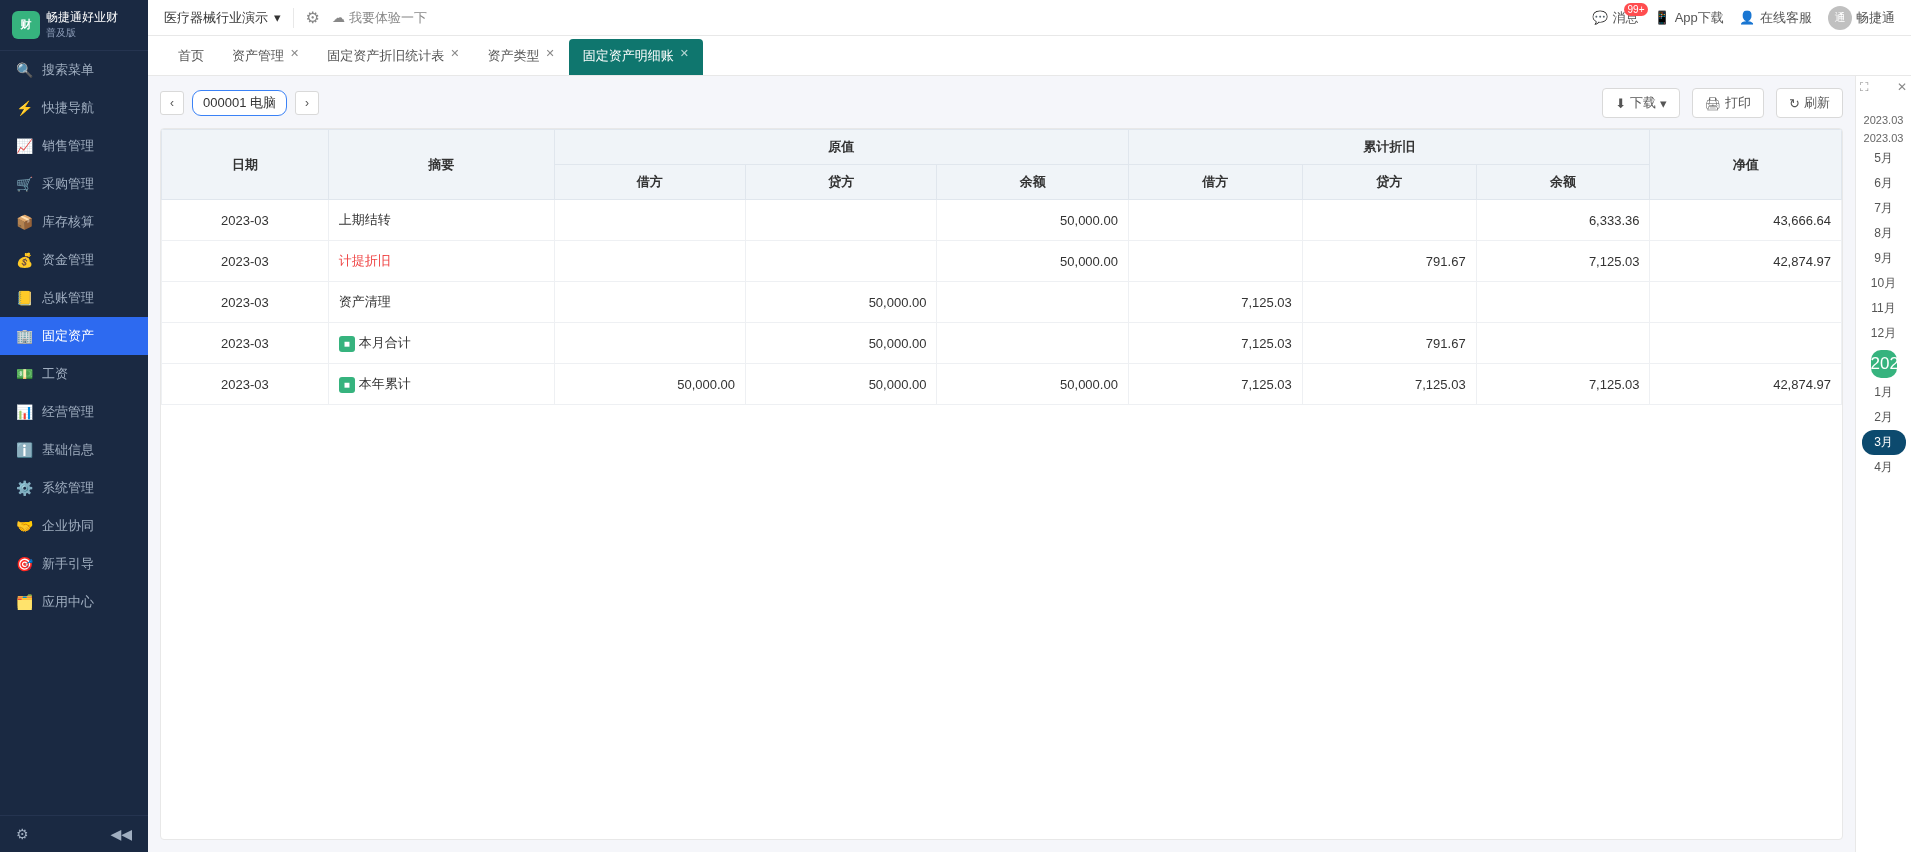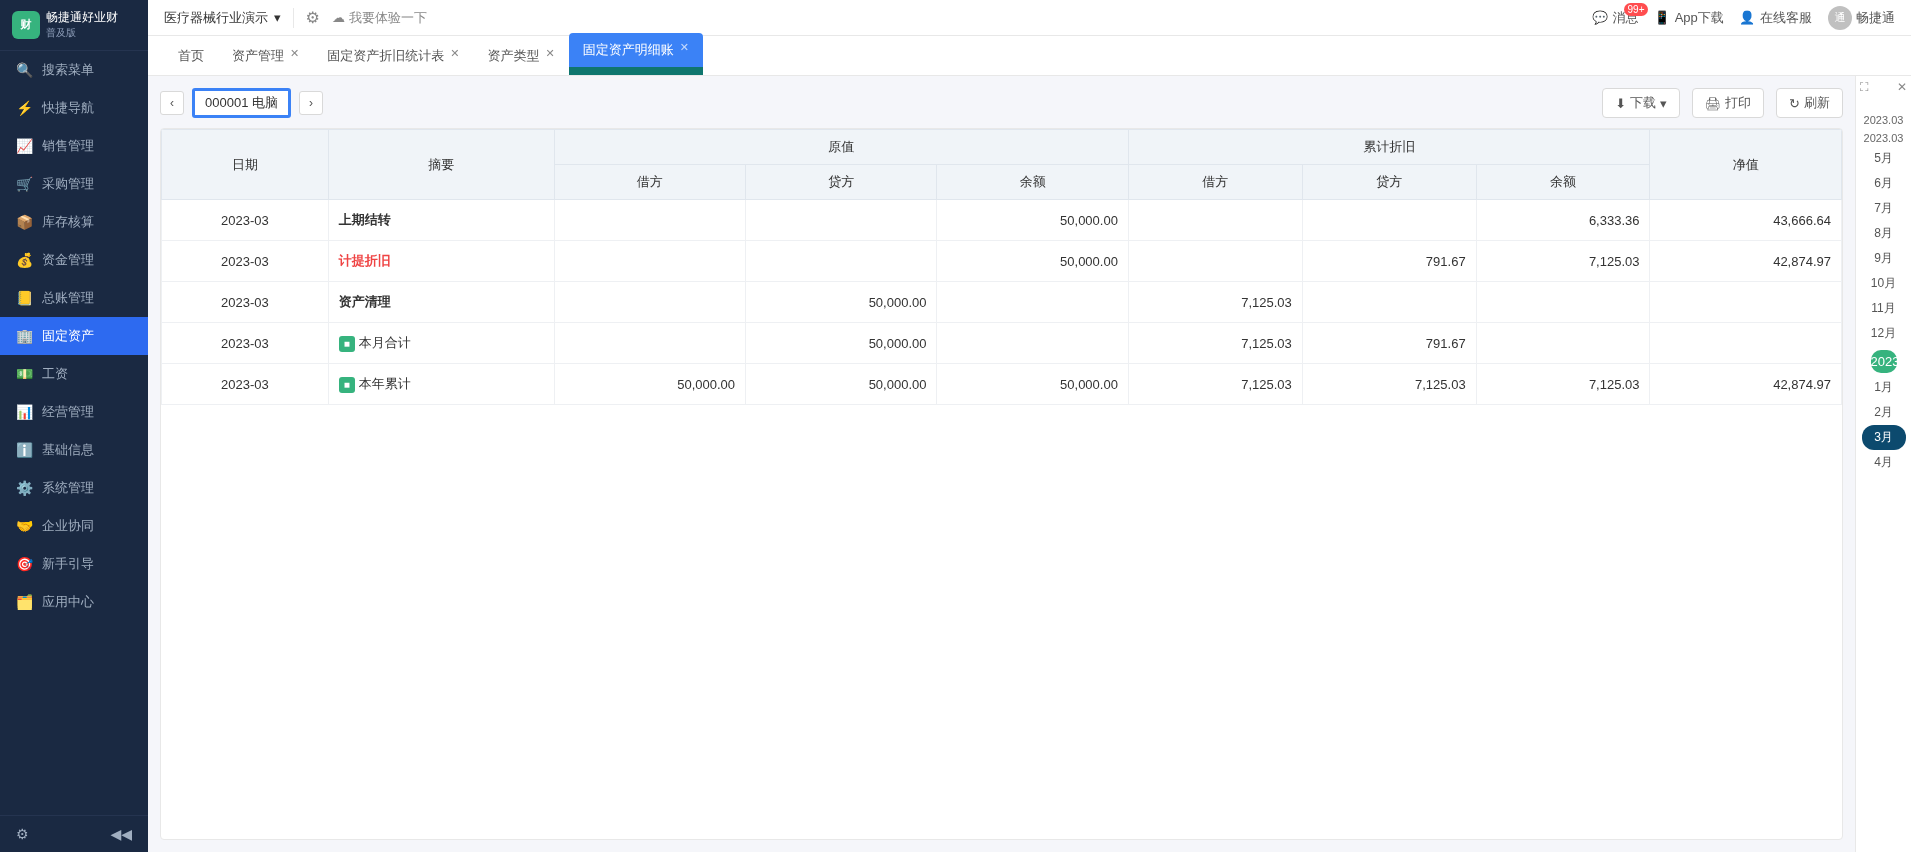--- a/index.html
+++ b/index.html
@@ -97,23 +97,23 @@
       padding: 8px 14px;
       font-size: 13px;
       cursor: pointer;
       color: #555;
       border-bottom: 2px solid transparent;
       display: flex; align-items: flex-start; gap: 6px;
       white-space: nowrap;
     }
     .tab.active {
       color: #fff;
-      background: #3b82f6;
+      background: #0f766e;
       border-radius: 4px 4px 0 0;
-      border-bottom: 8px solid #0f766e;
+      border-bottom: 2px solid #0f766e;
     }
     .tab-close { font-size: 11px; color: inherit; opacity: 0.7; }
     .tab.active .tab-close { color: #fff; }
 
     
     .content {
       flex: 1;
       display: flex;
       overflow: hidden;
       background: #f5f6fa;
@@ -132,22 +132,22 @@
       display: flex; align-items: center; justify-content: space-between;
       margin-bottom: 10px;
     }
     .toolbar-left { display: flex; align-items: center; gap: 8px; }
     .nav-btn {
       width: 24px; height: 24px; border: 1px solid #d9d9d9; background: #fff;
       border-radius: 3px; cursor: pointer; display: flex; align-items: center; justify-content: center;
       font-size: 12px; color: #555;
     }
     .breadcrumb-tag {
-      border: 3px solid #3b82f6; background: #fff;
-      padding: 3px 10px; border-radius: 3px; font-size: 13px; color: #333;
+      border: 1px solid #3b82f6; background: #fff;
+      padding: 3px 10px; border-radius: 9px; font-size: 13px; color: #333;
     }
     .toolbar-right { display: flex; align-items: center; gap: 12px; }
     .toolbar-btn {
       display: flex; align-items: center; gap: 4px;
       padding: 5px 12px; border: 1px solid #d9d9d9; background: #fff;
       border-radius: 4px; cursor: pointer; font-size: 13px; color: #555;
     }
 
     
     .table-wrapper {
@@ -161,31 +161,31 @@
       width: 100%;
       border-collapse: collapse;
       font-size: 13px;
     }
     thead th {
       background: #f0f4f8;
       border: 1px solid #e0e6ed;
       padding: 8px 10px;
       text-align: center;
       color: #333;
-      font-weight: 400;
+      font-weight: 700;
       white-space: nowrap;
     }
     tbody td {
       border: 1px solid #eef0f3;
       padding: 11px 10px;
       text-align: center;
       color: #333;
       white-space: nowrap;
     }
-    .td-left { text-align: left; font-weight: bold; }
+    .td-left { text-align: left; }
     .td-right { text-align: right; }
     .summary-icon {
       display: inline-flex; align-items: center; justify-content: center;
       width: 16px; height: 16px; background: #36b37e; border-radius: 3px;
       color: #fff; font-size: 10px; margin-right: 4px;
     }
     .link-text { color: #ef4444; cursor: pointer; }
     .bold-row td { font-weight: 500; }
 
     
@@ -217,21 +217,21 @@
       width: 44px; padding: 4px 0;
       text-align: center; font-size: 12px;
       color: #555; cursor: pointer;
       border-radius: 3px;
     }
     .timeline-item.active {
       background: #0c4a6e; color: #fff; border-radius: 12px;
     }
     .timeline-item.year-header {
       background: #36b37e; color: #fff; border-radius: 10px;
-      font-size: 13px; width: 26px;
+      font-size: 17px; width: 26px;
       margin: 4px auto 2px;
     }
   </style>
 </head>
 <body>
 
 <div class="sidebar">
   <div class="sidebar-logo">
     <div class="sidebar-logo-icon">财</div>
     <div>

